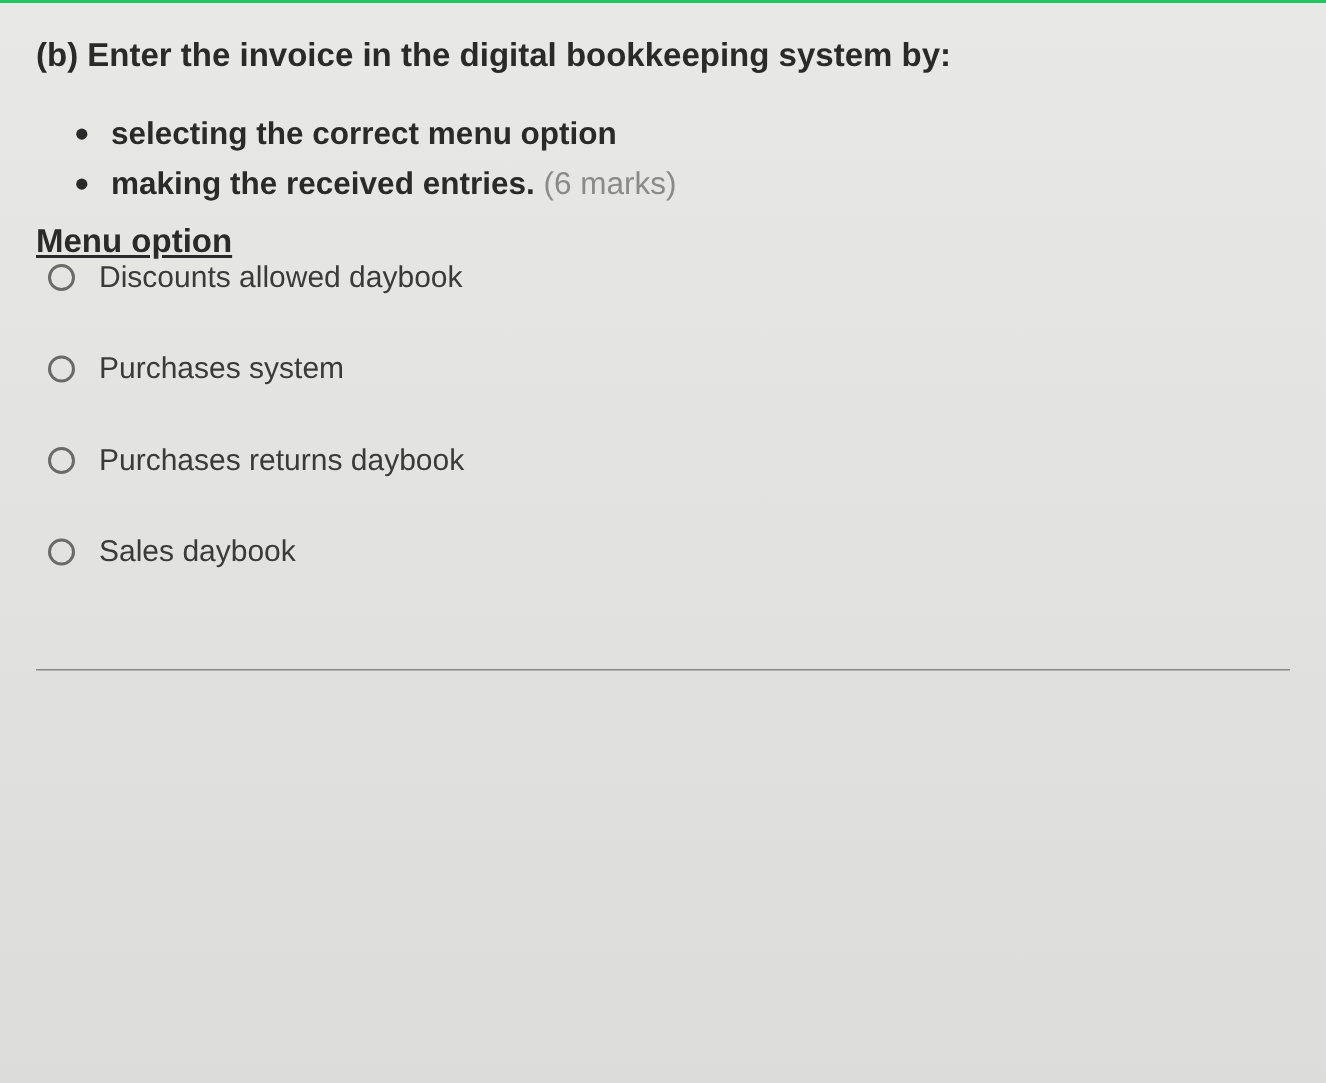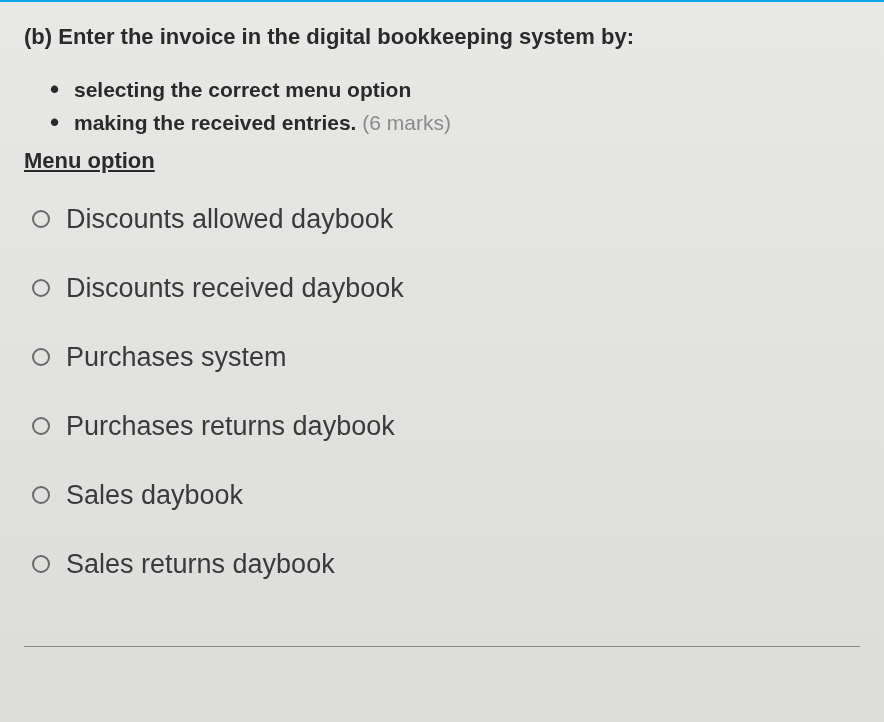--- a/index.html
+++ b/index.html
@@ -10,21 +10,21 @@
     body {
       font-family: Arial, Helvetica, sans-serif;
       background: linear-gradient(to bottom, #e8e8e6 0%, #e2e2e0 50%, #dcdcda 100%);
       width: 884px;
       height: 722px;
       padding: 0;
       color: #2a2a2a;
     }
     .container {
       padding: 20px 24px;
-      border-top: 2px solid #0ea5e9;
+      border-top: 2px solid #22c55e;
     }
     .question-header {
       font-size: 22px;
       font-weight: bold;
       color: #2a2a2a;
       margin-bottom: 20px;
       line-height: 1.4;
     }
     .bullet-list {
       list-style: none;
@@ -49,41 +49,40 @@
     }
     .marks {
       color: #8a8a8a;
       font-weight: normal;
     }
     .section-heading {
       font-size: 22px;
       font-weight: bold;
       text-decoration: underline;
       color: #2a2a2a;
-      margin-bottom: 30px;
     }
     .radio-options {
       padding-left: 8px;
     }
     .radio-option {
       display: flex;
       align-items: center;
       margin-bottom: 38px;
     }
     .radio-circle {
       width: 18px;
       height: 18px;
       border: 2px solid #6a6a6a;
       border-radius: 50%;
       margin-right: 16px;
       flex-shrink: 0;
       background: transparent;
     }
     .radio-label {
-      font-size: 27px;
+      font-size: 20px;
       color: #3a3a3a;
       font-weight: normal;
     }
     .bottom-line {
       border-top: 1px solid #888;
       margin-left: 24px;
       margin-right: 24px;
       margin-top: 8px;
     }
   </style>
@@ -108,33 +107,25 @@
 
   <div class="section-heading">Menu option</div>
 
   <div class="radio-options">
     <div class="radio-option">
       <span class="radio-circle"></span>
       <span class="radio-label">Discounts allowed daybook</span>
     </div>
     <div class="radio-option">
       <span class="radio-circle"></span>
-      <span class="radio-label">Discounts received daybook</span>
-    </div>
-    <div class="radio-option">
-      <span class="radio-circle"></span>
       <span class="radio-label">Purchases system</span>
     </div>
     <div class="radio-option">
       <span class="radio-circle"></span>
       <span class="radio-label">Purchases returns daybook</span>
     </div>
     <div class="radio-option">
       <span class="radio-circle"></span>
       <span class="radio-label">Sales daybook</span>
     </div>
-    <div class="radio-option">
-      <span class="radio-circle"></span>
-      <span class="radio-label">Sales returns daybook</span>
-    </div>
   </div>
 </div>
 <div class="bottom-line"></div>
 
 </body></html>

